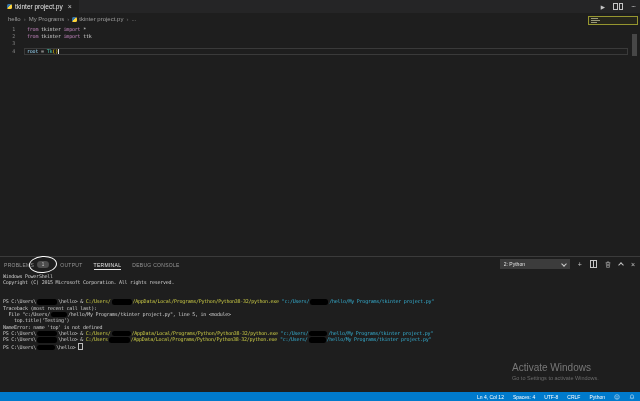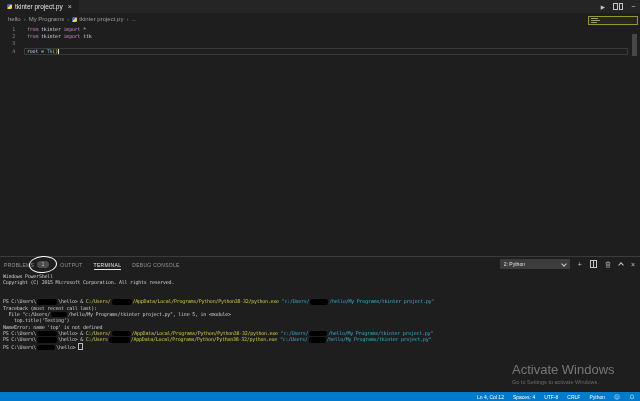--- a/index.html
+++ b/index.html
@@ -75,21 +75,21 @@
   .terminal{position:absolute;top:16px;left:3px;right:2px;bottom:0;overflow:hidden;}
   .term-line{height:6.35px;line-height:6.35px;font-family:"DejaVu Sans Mono",monospace;
              font-size:5px;letter-spacing:-0.25px;white-space:pre;color:#cccccc;}
   .c-y{color:#caca45;} .c-c{color:#35aed0;}
   .redact{display:inline-block;background:#000;border-radius:2.5px;height:5.5px;
           vertical-align:middle;margin:0 1px;}
   .term-cursor{display:inline-block;width:3px;height:5px;border:1px solid #bdbdbd;vertical-align:-1px;}
 
   
   .watermark{position:absolute;left:512px;top:362px;color:#787878;}
-  .wm-title{font-size:13px;}
+  .wm-title{font-size:10px;}
   .wm-sub{font-size:5.5px;color:#6b6b6b;margin-top:2px;}
 
   
   .statusbar{position:absolute;left:0;right:0;bottom:0;height:9px;background:#007ACC;color:#fff;
              display:flex;align-items:center;justify-content:flex-end;gap:9px;font-size:5px;
              padding-right:5px;}
   .status-item{white-space:nowrap;}
   .sb-ic{display:inline-flex;align-items:center;}
 </style>
 </head>

